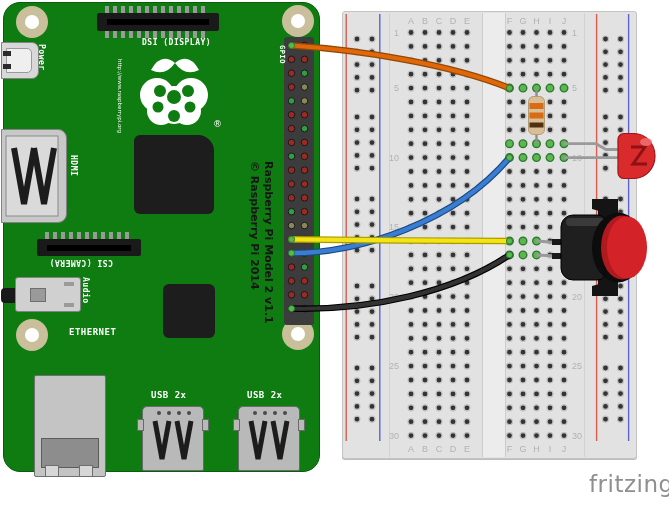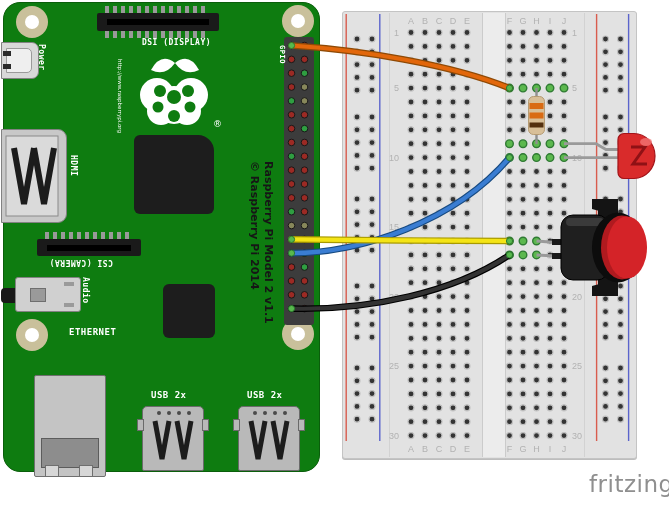--- a/index.html
+++ b/index.html
@@ -80,21 +80,21 @@
         <span></span>
         <span></span>
         <span></span>
         <span></span>
         <span></span>
         <span></span>
         <span></span>
         <span></span>
         <span></span>
       </div>
-    <div class="silk" style="left:125px;top:35px;width:95px;text-align:center;">DSI (DISPLAY)</div>
+    <div class="silk" style="left:138px;top:35px;width:95px;text-align:left;">DSI (DISPLAY)</div>
 
     <div class="comb" style="left:41px;top:229px;">
         <span></span>
         <span></span>
         <span></span>
         <span></span>
         <span></span>
         <span></span>
         <span></span>
         <span></span>

